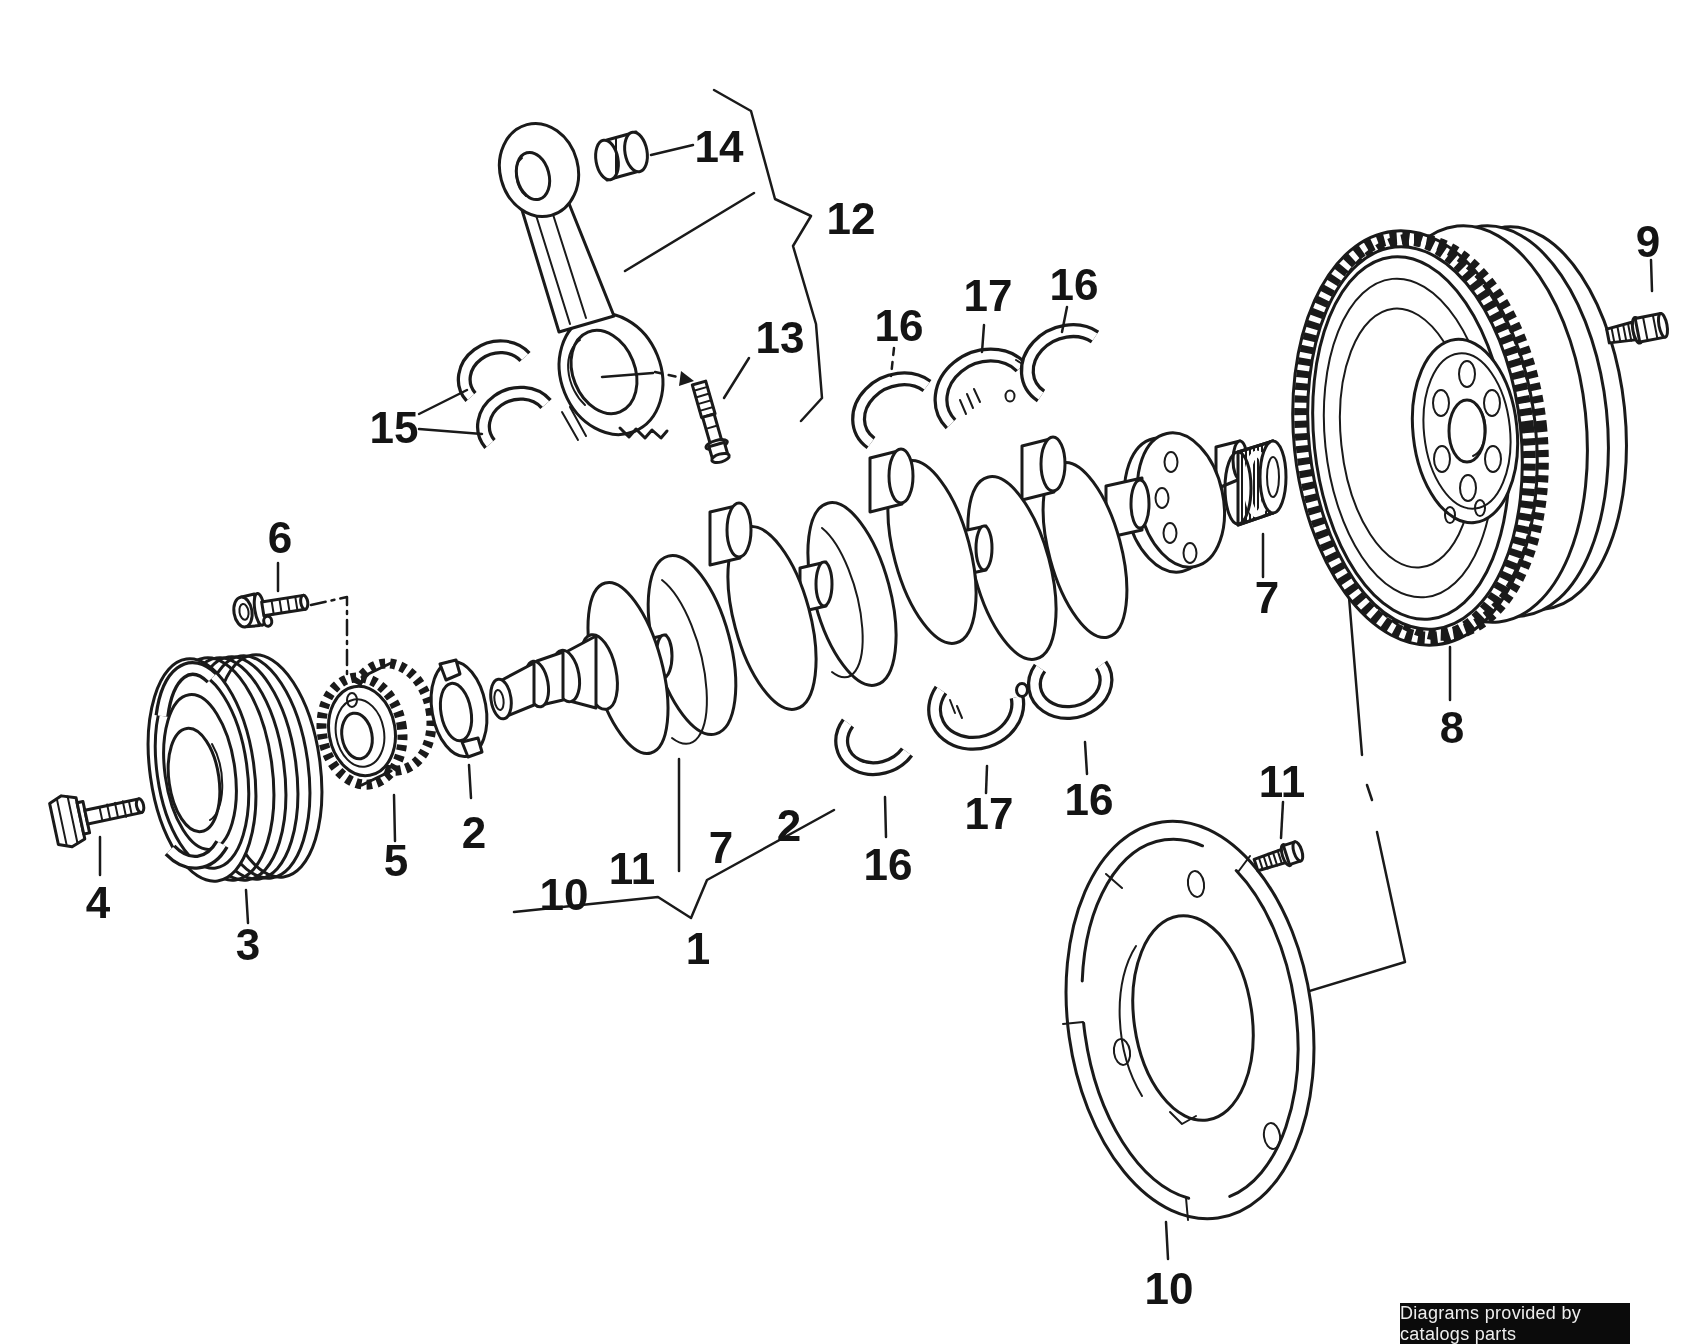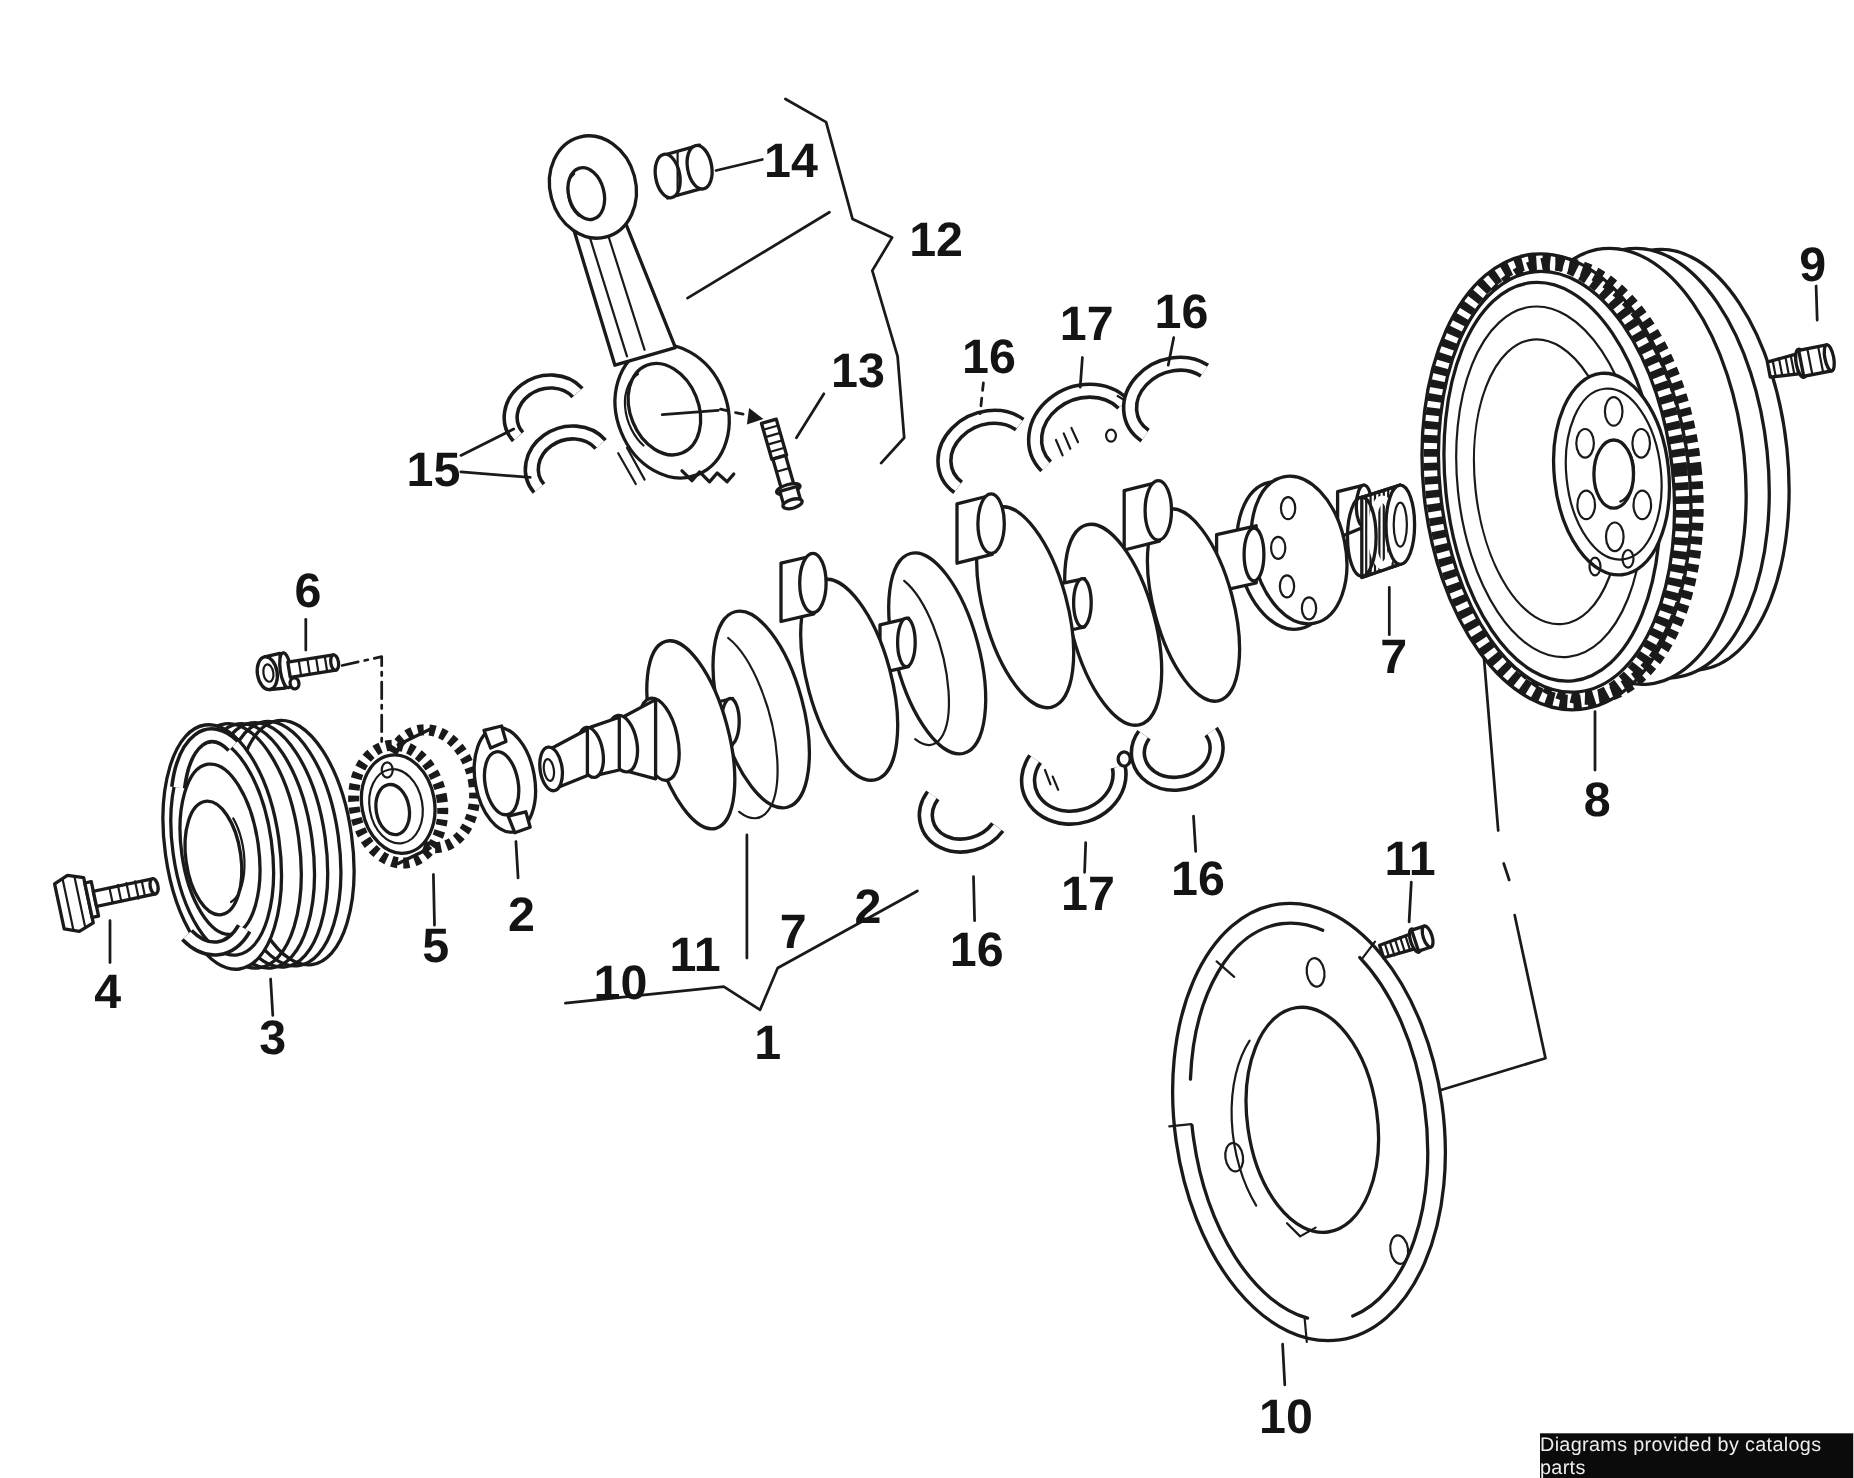--- a/index.html
+++ b/index.html
@@ -14,21 +14,21 @@
   .dash{stroke-dasharray:7 7;stroke-width:2.5;}
   .dashdot{stroke-dasharray:15 6 3 6;stroke-width:2.5;}
   .teeth{stroke-width:13;stroke-dasharray:7 5.5;stroke-linecap:butt;}
   .teeth2{stroke-width:10;stroke-dasharray:5.5 5;stroke-linecap:butt;}
   .cres{stroke-width:15;stroke-linecap:butt;}
   .cres-w{stroke:#ffffff;stroke-width:8.5;stroke-linecap:butt;}
   .seg{stroke-dasharray:215 42;}
   .fillink{fill:#1a1a1a;stroke:none;}
   #labels-layer text{font:700 44px "Liberation Sans", sans-serif;fill:#141414;
        stroke:none;text-anchor:middle;dominant-baseline:central;}
-  #watermark{position:absolute;left:1400px;top:1303px;width:285px;height:41px;
+  #watermark{position:absolute;left:1400px;top:1303px;width:230px;height:41px;
        background:#0b0b0b;color:#ededed;display:flex;align-items:center;justify-content:center;
        font-size:18px;letter-spacing:.3px;}
 </style>
 </head>
 <body>
 
 <div id="stage">
 <svg id="diagram-svg" width="1685" height="1344" viewBox="0 0 1685 1344">
 
   <g>

